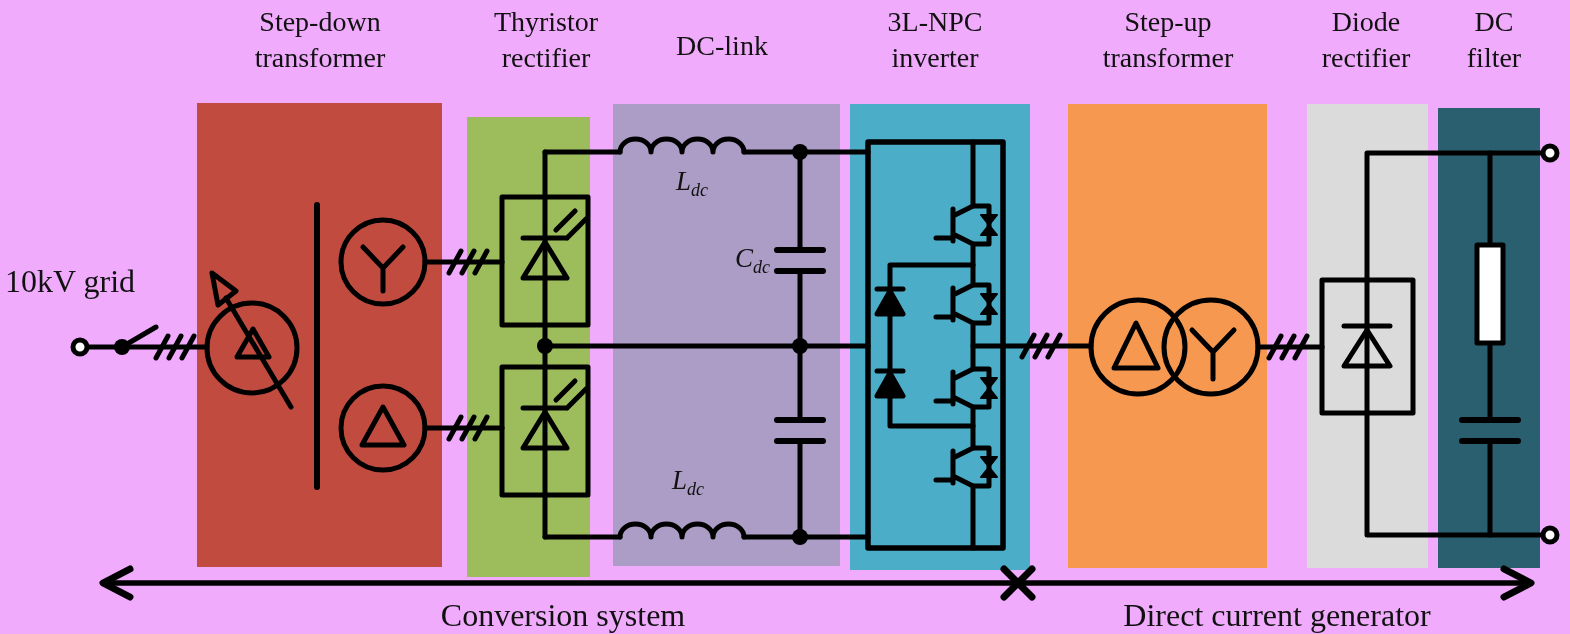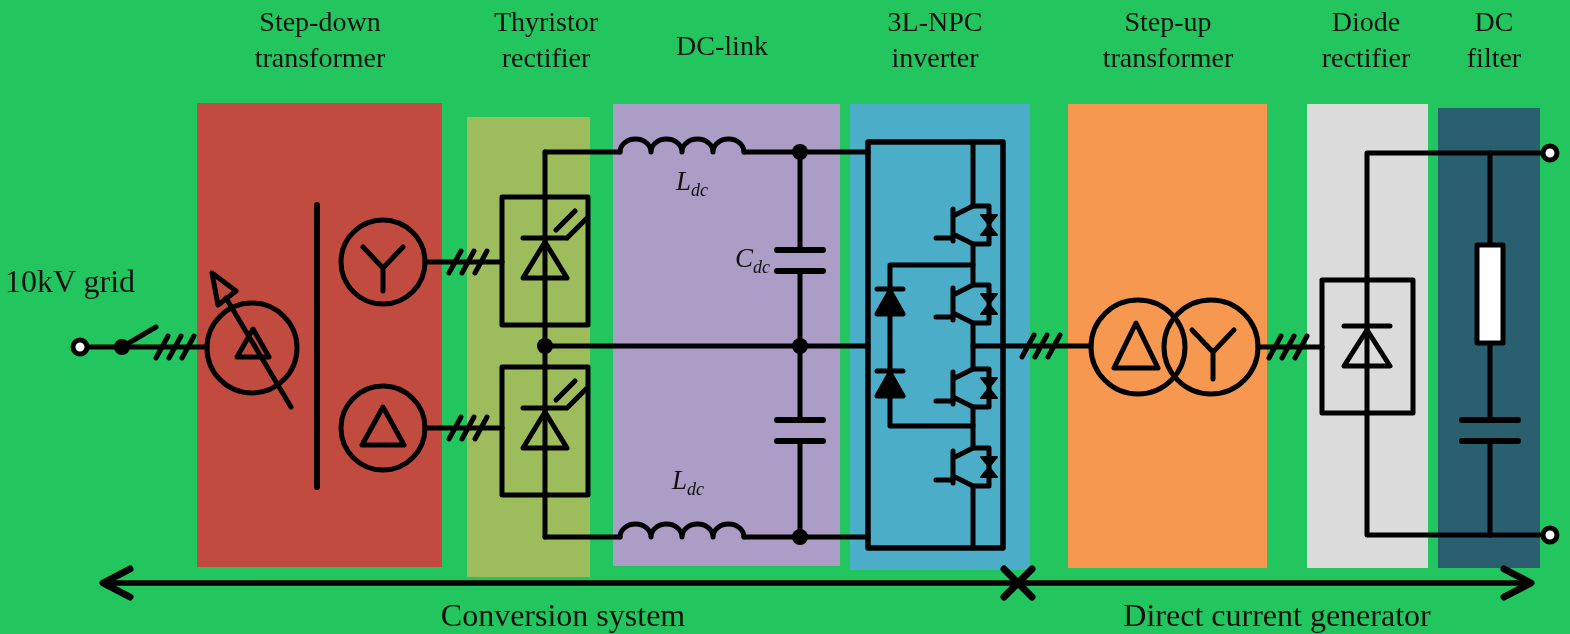--- a/index.html
+++ b/index.html
@@ -1,16 +1,16 @@
 <!DOCTYPE html>
 <html><head>
 <meta charset="utf-8">
 <style>
   html,body{margin:0;padding:0;background:#ffffff;}
-  .stage{position:relative;width:1570px;height:634px;background:#22c55e;overflow:hidden;
+  .stage{position:relative;width:1570px;height:634px;background:#f0abfc;overflow:hidden;
          font-family:"Liberation Serif", serif;}
   svg{display:block;}
   text{font-family:"Liberation Serif", serif;fill:#111;}
   .blklbl{font-size:28px;}
   .biglbl{font-size:32px;}
   .complbl{font-size:27px;font-style:italic;}
   .sub{font-size:18px;font-style:italic;}
 </style>
 </head>
 <body>

